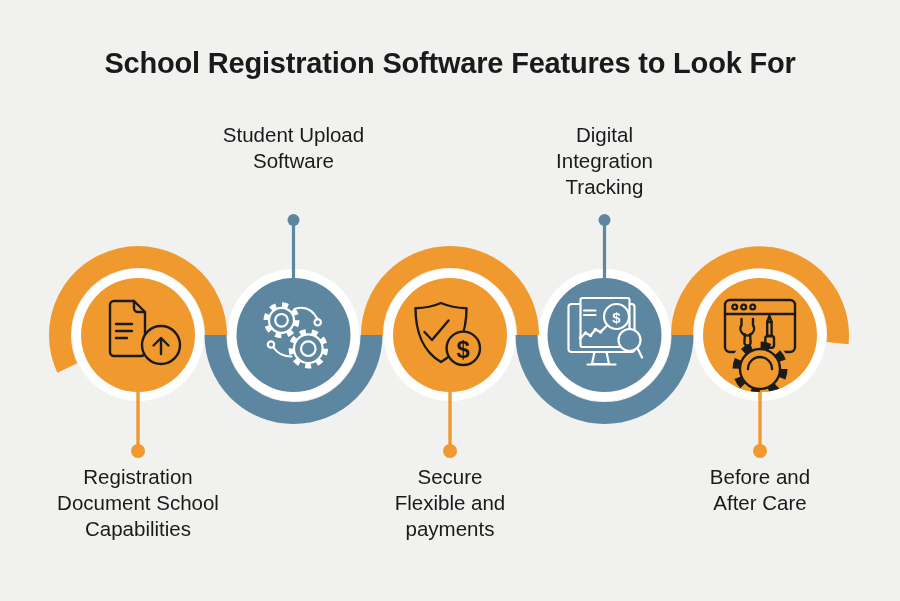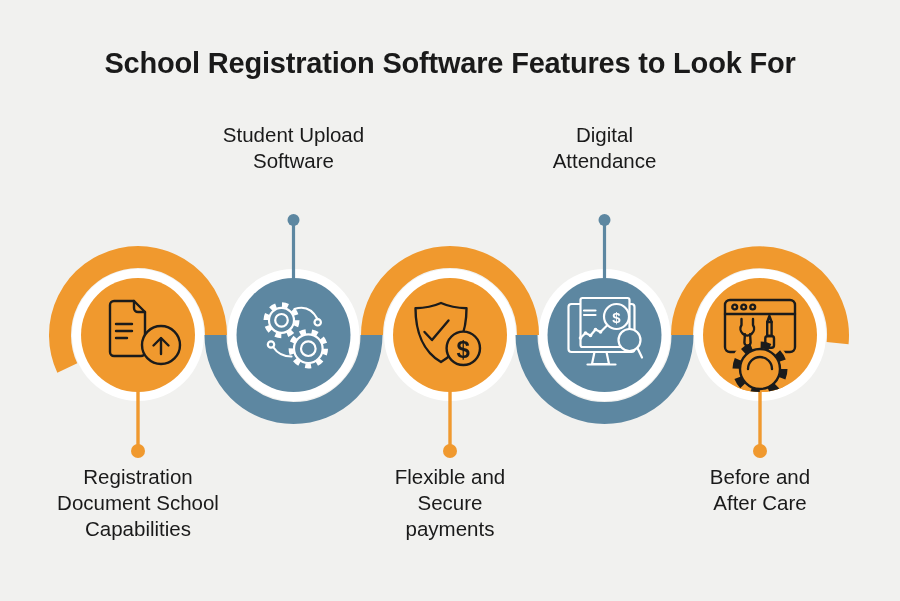--- a/index.html
+++ b/index.html
@@ -177,26 +177,27 @@
   <div class="label below pos-1">
     <span>Registration</span>
     <span>Document School</span>
     <span>Capabilities</span>
   </div>
   <div class="label above pos-2">
     <span>Student Upload</span>
     <span>Software</span>
   </div>
   <div class="label below pos-3">
+    <span>Secure</span>
     <span>Flexible and</span>
-    <span>Secure</span>
     <span>payments</span>
   </div>
   <div class="label above pos-4">
     <span>Digital</span>
-    <span>Attendance</span>
+    <span>Integration</span>
+    <span>Tracking</span>
   </div>
   <div class="label below pos-5">
     <span>Before and</span>
     <span>After Care</span>
   </div>
 
 </div>
 
 </body></html>

